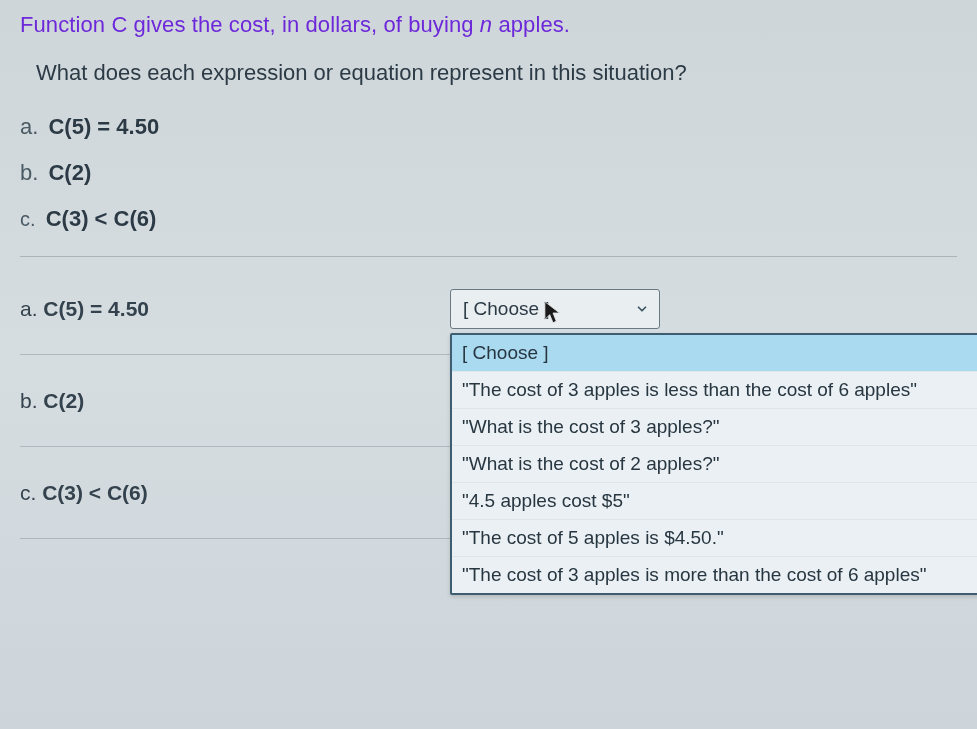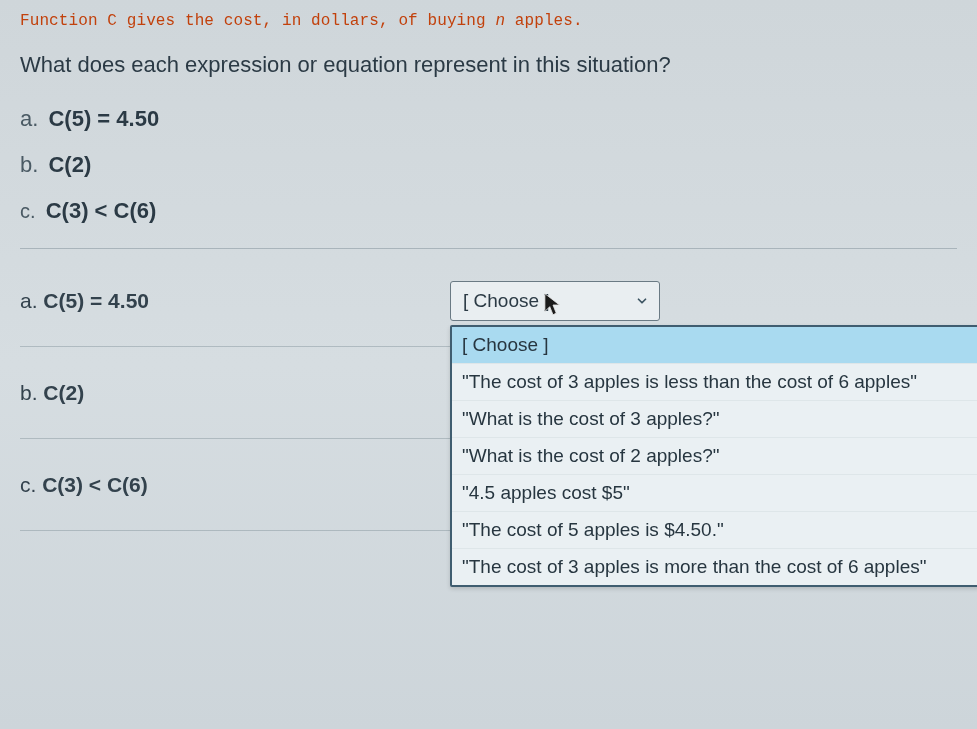--- a/index.html
+++ b/index.html
@@ -9,32 +9,31 @@
     overflow: hidden;
   }
   body {
     background: linear-gradient(180deg, #cfd6da 0%, #d6dde1 50%, #cdd5da 100%);
     font-family: "Helvetica Neue", Arial, sans-serif;
     color: #2b3a45;
     padding: 12px 20px 0 20px;
     position: relative;
   }
   .prompt-line {
-    font-size: 16px;
-    color: #c2410c;
+    font-size: 22px;
+    color: #6d28d9;
     margin: 0 0 22px 0;
     letter-spacing: .1px;
-    font-family: Liberation Mono, monospace;
   }
   .prompt-line .fn { font-style: normal; }
   .prompt-line .var { font-style: italic; }
   .sub-prompt {
     font-size: 22px;
     color: #2b3a45;
-    margin: 0 0 28px 0;
+    margin: 0 0 28px 16px;
   }
   .item-list { padding-left: 0; }
   .item {
     font-size: 22px;
     color: #2b3a45;
     margin: 0 0 20px 0;
   }
   .item .label-letter { color: #4a5a64; margin-right:4px;}
   .item .expr { font-weight: 700; }
   .item-c .label-letter { font-size: 20px; }

